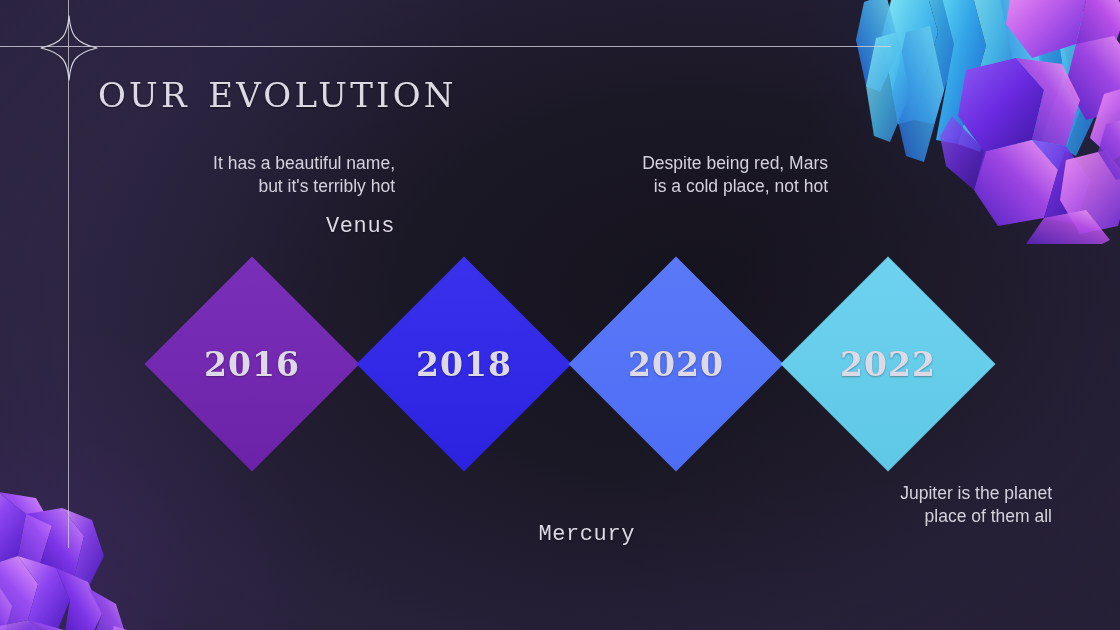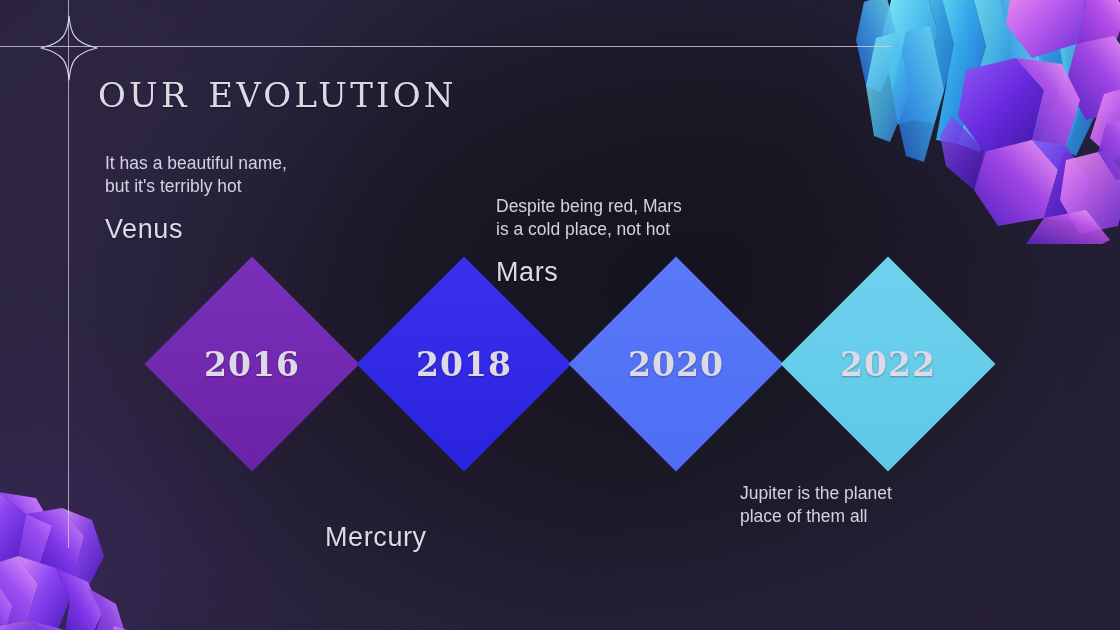--- a/index.html
+++ b/index.html
@@ -83,43 +83,43 @@
     color:#ded9e6;
     letter-spacing:1px;
     text-shadow:0 1px 2px rgba(0,0,0,.30);
   }
   .dia.d0 { left:176px; }
   .dia.d1 { left:388px; }
   .dia.d2 { left:600px; }
   .dia.d3 { left:812px; }
 
   
-  .grp { position:absolute; text-align:left; }
+  .grp { position:absolute; text-align:right; }
 
   .desc {
     font-family:"Liberation Sans", sans-serif;
     font-size:17.5px;
     line-height:23px;
     color:#d5d2de;
     font-weight:300;
   }
   .planet {
-    font-family:Liberation Sans, sans-serif;
-    font-size:27px;
+    font-family:Liberation Mono, monospace;
+    font-size:22px;
     color:#ded9e6;
     letter-spacing:.6px;
     font-weight:400;
     text-shadow:0 1px 2px rgba(0,0,0,.35);
   }
 
   
   .grp.venus { left:105px; top:152px; width:290px; }
   .grp.venus .planet { margin-top:16px; }
 
-  .grp.mars  { left:496px; top:152px; width:300px;margin-top:43px; }
+  .grp.mars  { left:528px; top:152px; width:300px; }
   .grp.mars  .planet { margin-top:16px; }
 
   
   .grp.mercury { left:325px; top:474px; width:310px;margin-top:48px; }
   .grp.mercury .desc { margin-top:8px; }
 
   .grp.jupiter { left:740px; top:474px; width:312px; }
   .grp.jupiter .desc { margin-top:8px; }
 
   
@@ -282,21 +282,20 @@
       <div>but it's terribly hot</div>
     </div>
     <div class="planet">Venus</div>
   </div>
 
   <div class="grp mars">
     <div class="desc">
       <div>Despite being red, Mars</div>
       <div>is a cold place, not hot</div>
     </div>
-    <div class="planet">Mars</div>
   </div>
 
   <div class="grp mercury">
     <div class="planet">Mercury</div>
   </div>
 
   <div class="grp jupiter">
     <div class="desc">
       <div>Jupiter is the planet</div>
       <div>place of them all</div>

